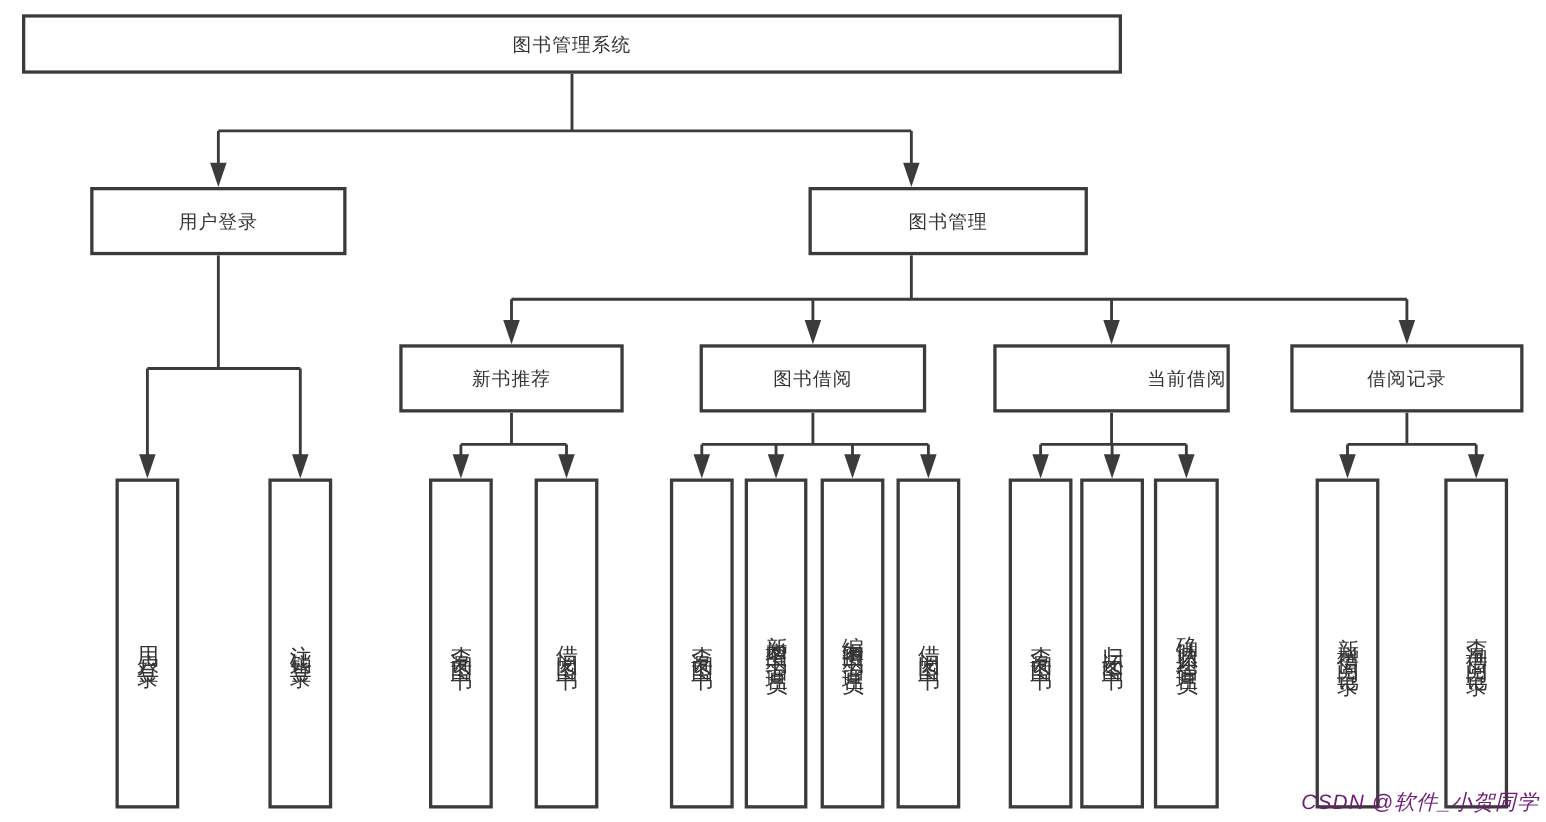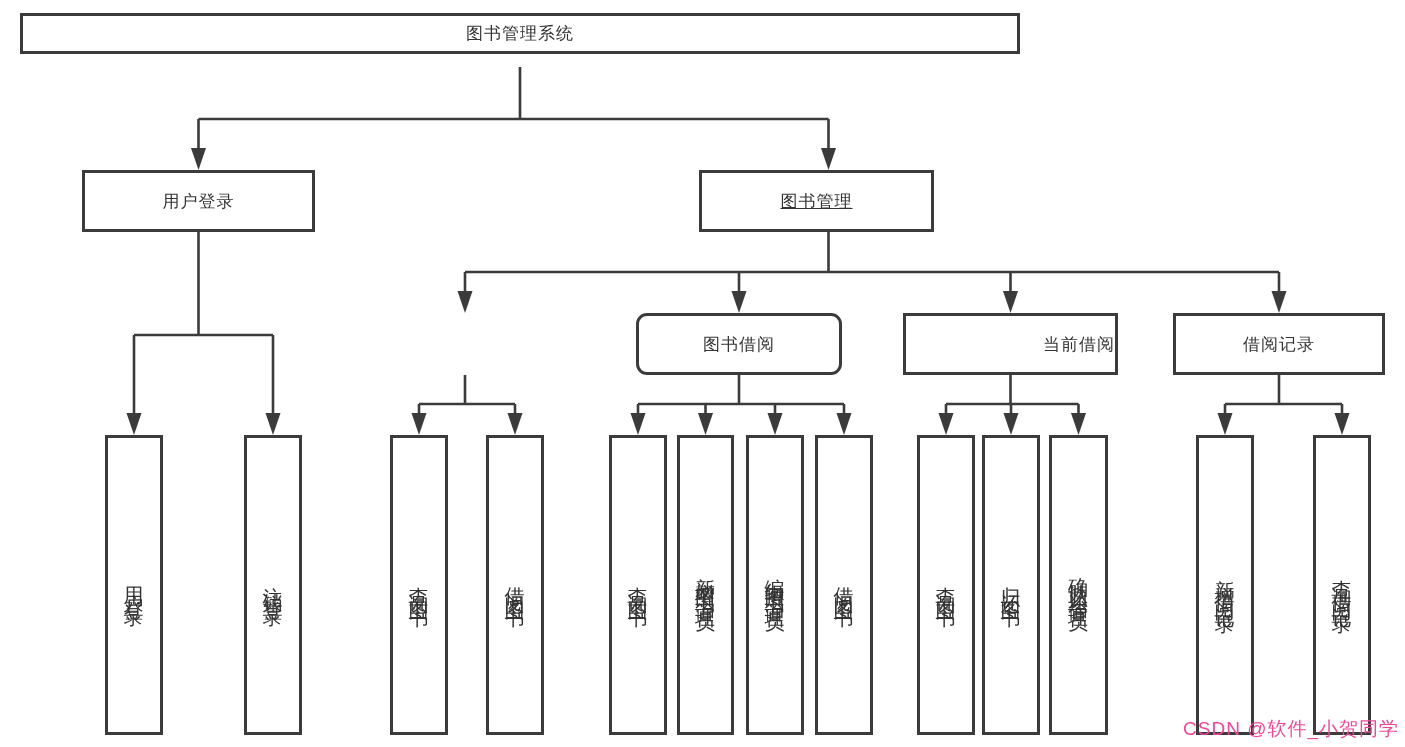--- a/index.html
+++ b/index.html
@@ -47,22 +47,23 @@
     line-height: 1;
     white-space: nowrap;
     color: #333333;
   }
   #watermark {
     position: absolute;
     right: 6px;
     top: 716px;
     font-size: 19px;
     letter-spacing: 1px;
-    color: #ec4899;
+    color: #701a75;
     white-space: nowrap;
+    font-style: italic;
   }
 </style>
 </head>
 <body>
 
 <div id="canvas">
 
   <svg id="wires" viewBox="0 0 1405 747" xmlns="http://www.w3.org/2000/svg">
     <g stroke="#3b3b3b" stroke-width="2.6" fill="none">
 
@@ -96,32 +97,35 @@
       <polygon points="767.5,413 782.5,413 775,435"></polygon>
       <polygon points="836.5,413 851.5,413 844,435"></polygon>
       <polygon points="938.5,413 953.5,413 946,435"></polygon>
       <polygon points="1003.5,413 1018.5,413 1011,435"></polygon>
       <polygon points="1071,413 1086,413 1078.5,435"></polygon>
       <polygon points="1217.5,413 1232.5,413 1225,435"></polygon>
       <polygon points="1334.5,413 1349.5,413 1342,435"></polygon>
     </g>
   </svg>
 
-  <div class="node hbox" style="left:20px; top:13px; width:1000px; height:41px;">
+  <div class="node hbox" style="left:20px; top:13px; width:1000px; height:54px;">
     <span>图书管理系统</span>
   </div>
 
   <div class="node hbox" style="left:82px; top:170px; width:233px; height:62px;">
     <span>用户登录</span>
   </div>
-  <div class="node hbox" style="left:699px; top:170px; width:235px; height:62px;text-decoration:underline;">
+  <div class="node hbox" style="left:735px; top:170px; width:254px; height:62px;">
     <span>图书管理</span>
   </div>
 
-  <div class="node hbox" style="left:636px; top:313px; width:206px; height:62px;border-radius:11px;">
+  <div class="node hbox" style="left:363px; top:313px; width:204px; height:62px;">
+    <span>新书推荐</span>
+  </div>
+  <div class="node hbox" style="left:636px; top:313px; width:206px; height:62px;">
     <span>图书借阅</span>
   </div>
   <div class="node hbox" style="left:903px; top:313px; width:215px; height:62px;justify-content:flex-end;">
     <span>当前借阅</span>
   </div>
   <div class="node hbox" style="left:1173px; top:313px; width:212px; height:62px;text-align:right;">
     <span>借阅记录</span>
   </div>
 
   <div class="node vbox" style="left:105px; top:435px; width:58px; height:300px;">

